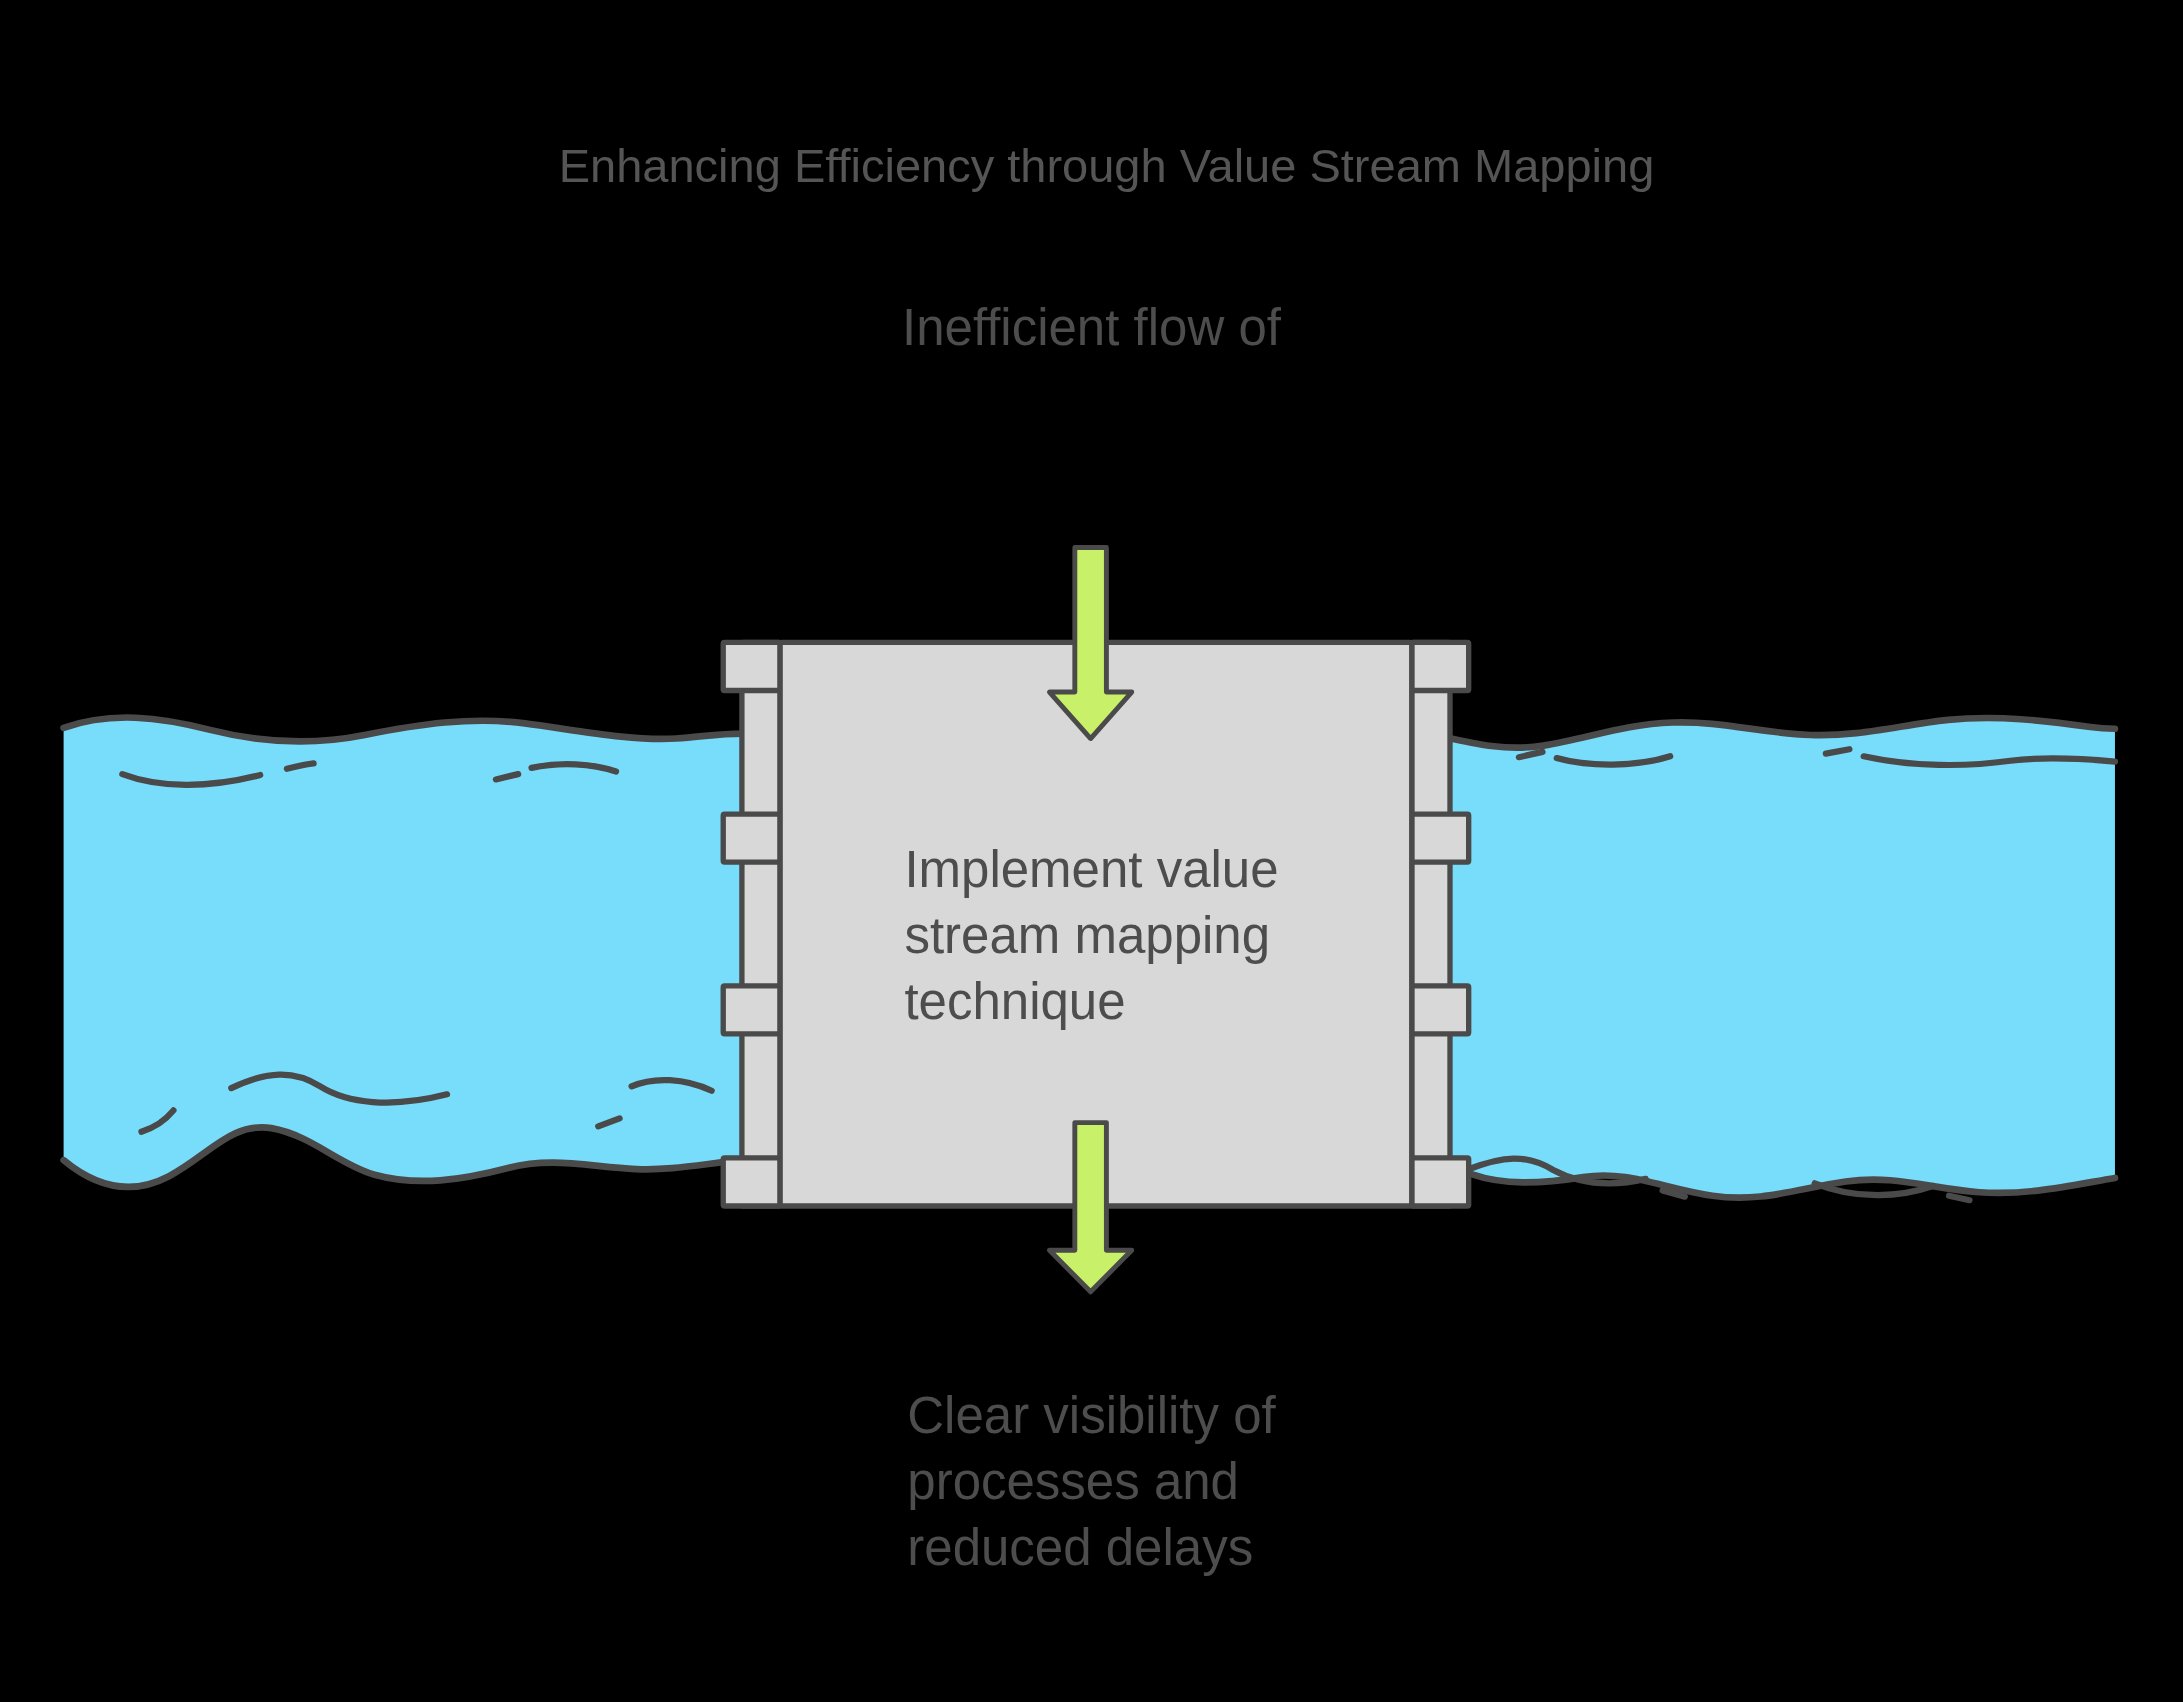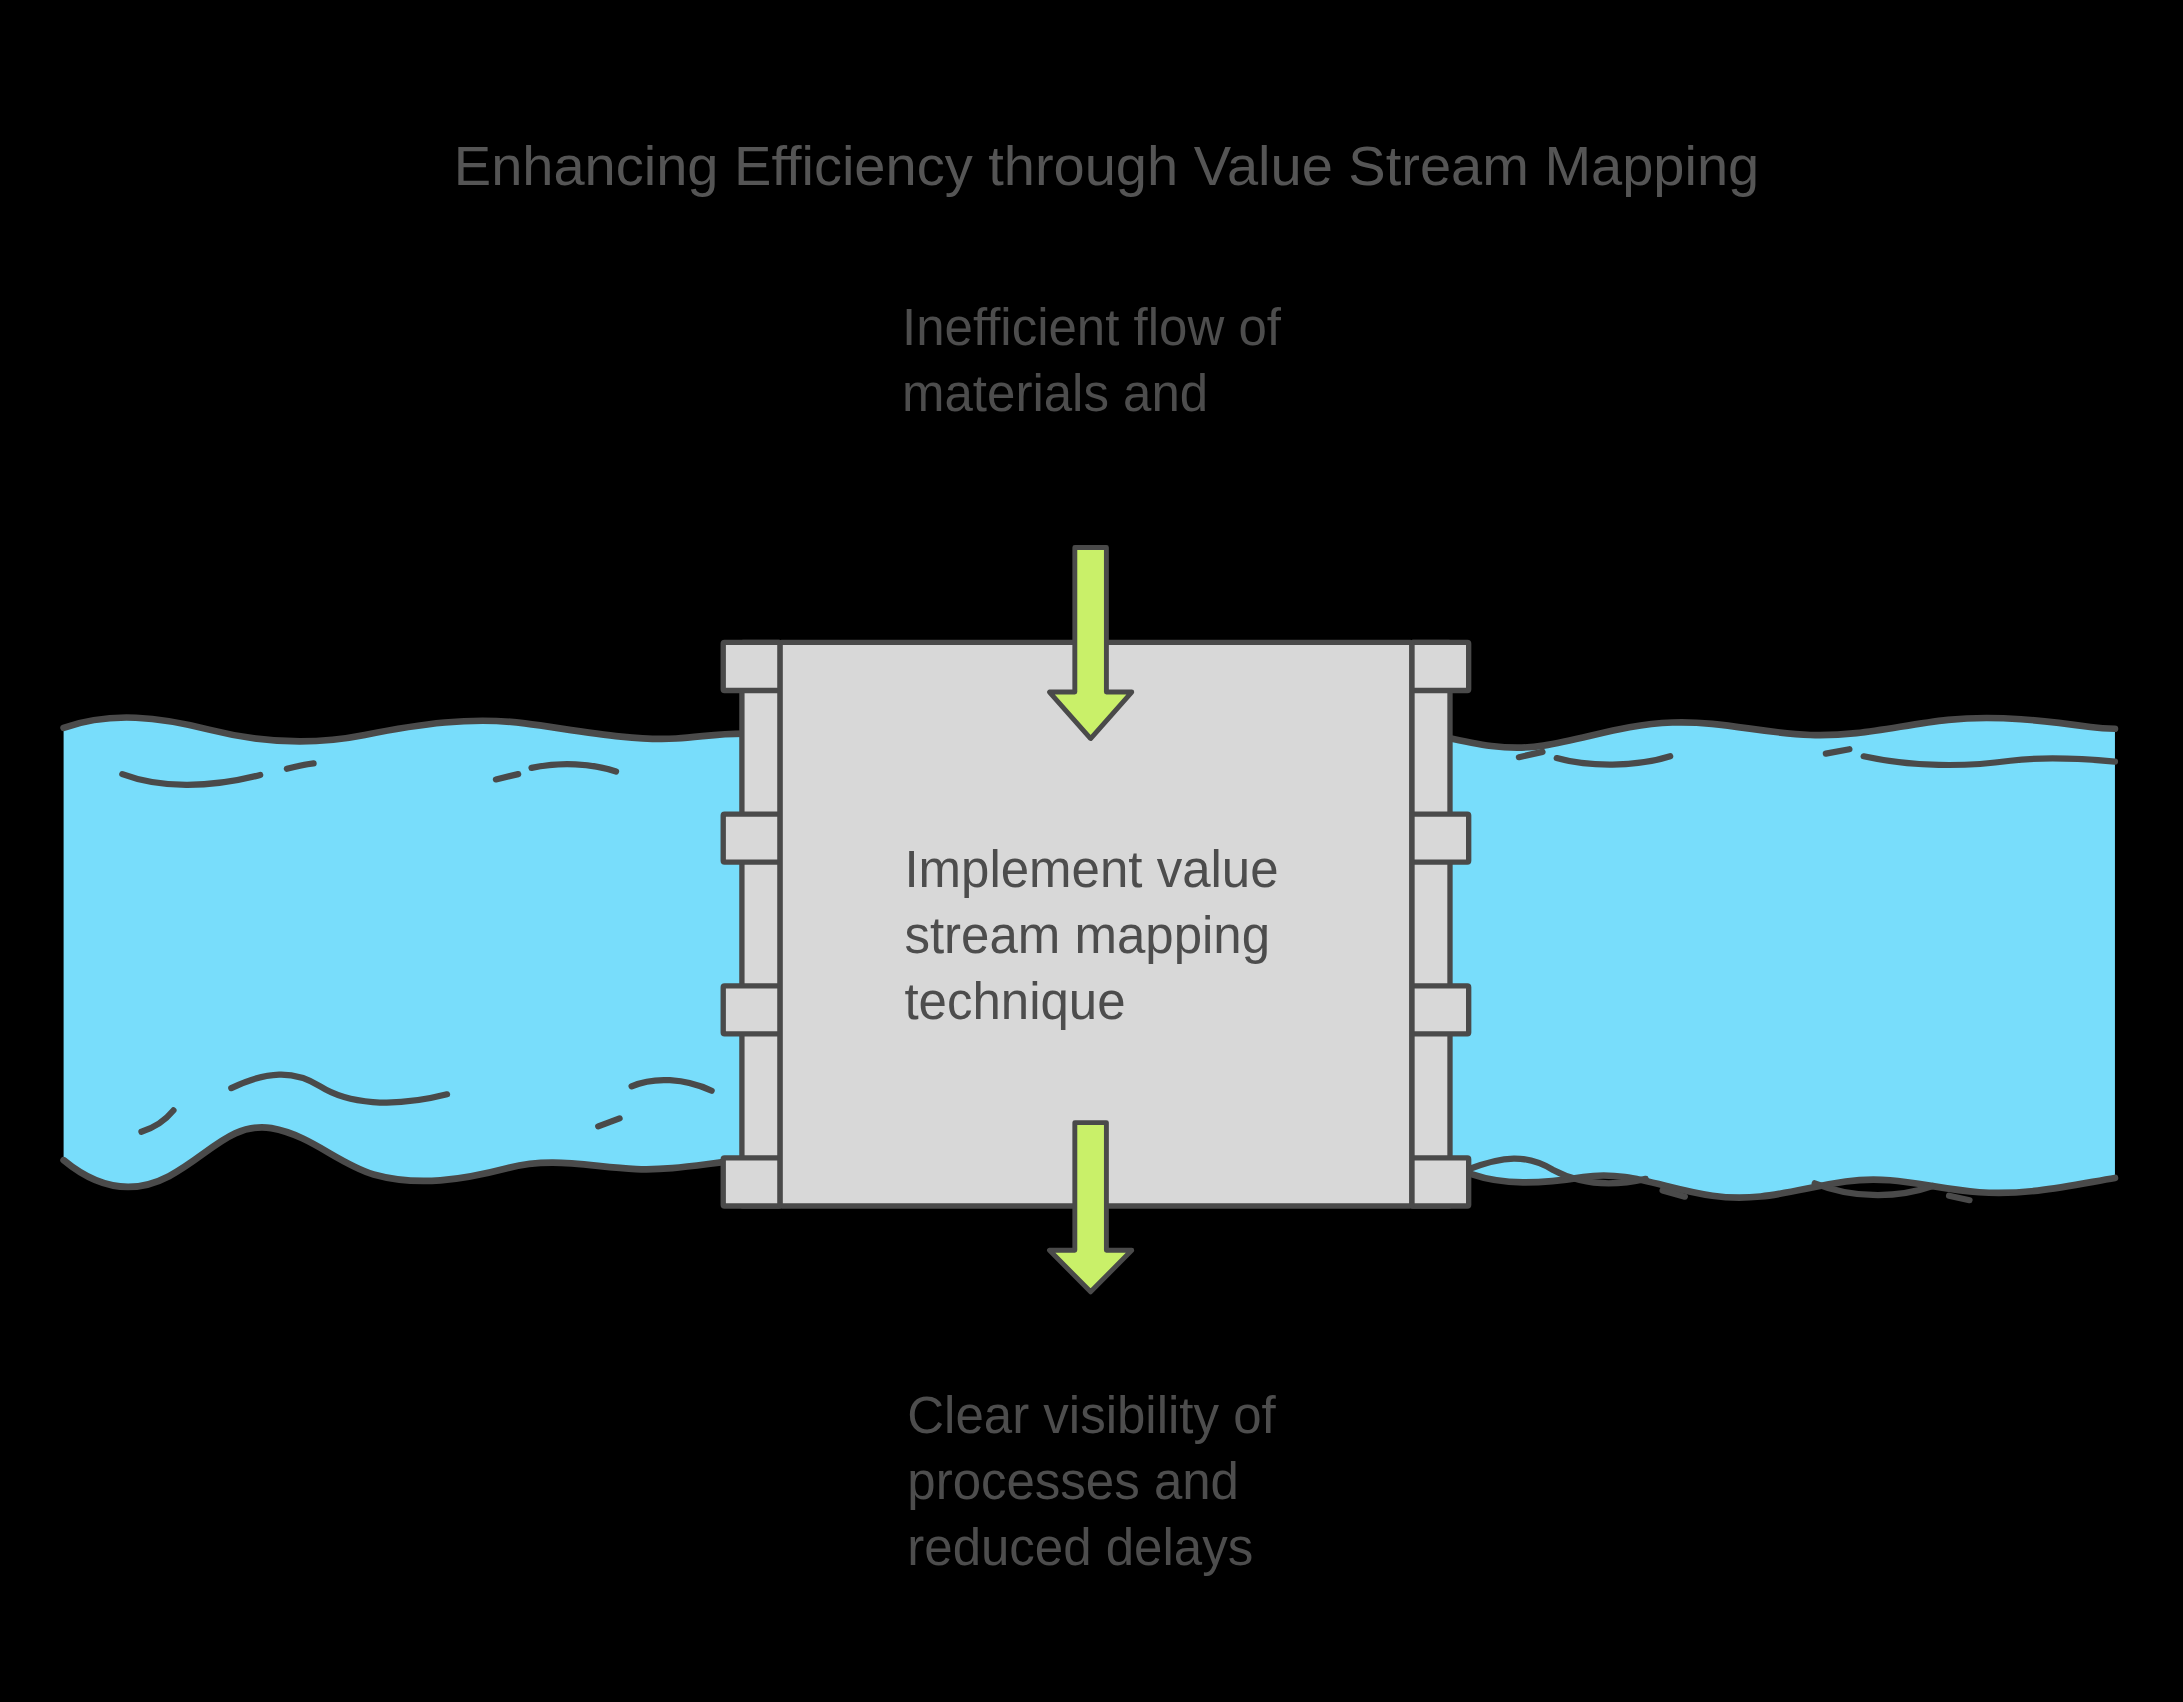--- a/index.html
+++ b/index.html
@@ -17,21 +17,21 @@
   .panel{fill:var(--box-fill);stroke:var(--outline);stroke-width:12;stroke-linejoin:round;}
   .arrow{fill:var(--arrow-fill);stroke:var(--outline);stroke-width:11;stroke-linejoin:round;stroke-linecap:round;}
   .txt{
     position:absolute;left:50%;transform:translateX(-50%);
     text-align:left;white-space:nowrap;
     font-size:51px;line-height:66px;color:var(--body-text);
   }
   .txt span{display:block;}
   #page-title{
     position:absolute;left:50%;transform:translateX(calc(-50% + 15px));
-    top:133px;font-size:56px;line-height:66px;
+    top:133px;font-size:47px;line-height:66px;
     color:var(--title-text);white-space:nowrap;text-align:center;
   }
   #caption-input{top:295px;}
   #process-box-label{top:837px;}
   #caption-output{top:1383px;}
 </style>
 </head>
 <body>
 
 <div id="stage">
@@ -150,21 +150,20 @@
          L 2452,2904
          L 2359.5,2810.5
          L 2416.5,2810.5
          Z"></path>
   </svg>
 
   <div id="page-title">Enhancing Efficiency through Value Stream Mapping</div>
 
   <div id="caption-input" class="txt">
     <span>Inefficient flow of</span>
-    <span>materials and</span>
   </div>
 
   <div id="caption-output" class="txt">
     <span>Clear visibility of</span>
     <span>processes and</span>
     <span>reduced delays</span>
   </div>
 
   <div id="process-box-label" class="txt">
     <span>Implement value</span>

